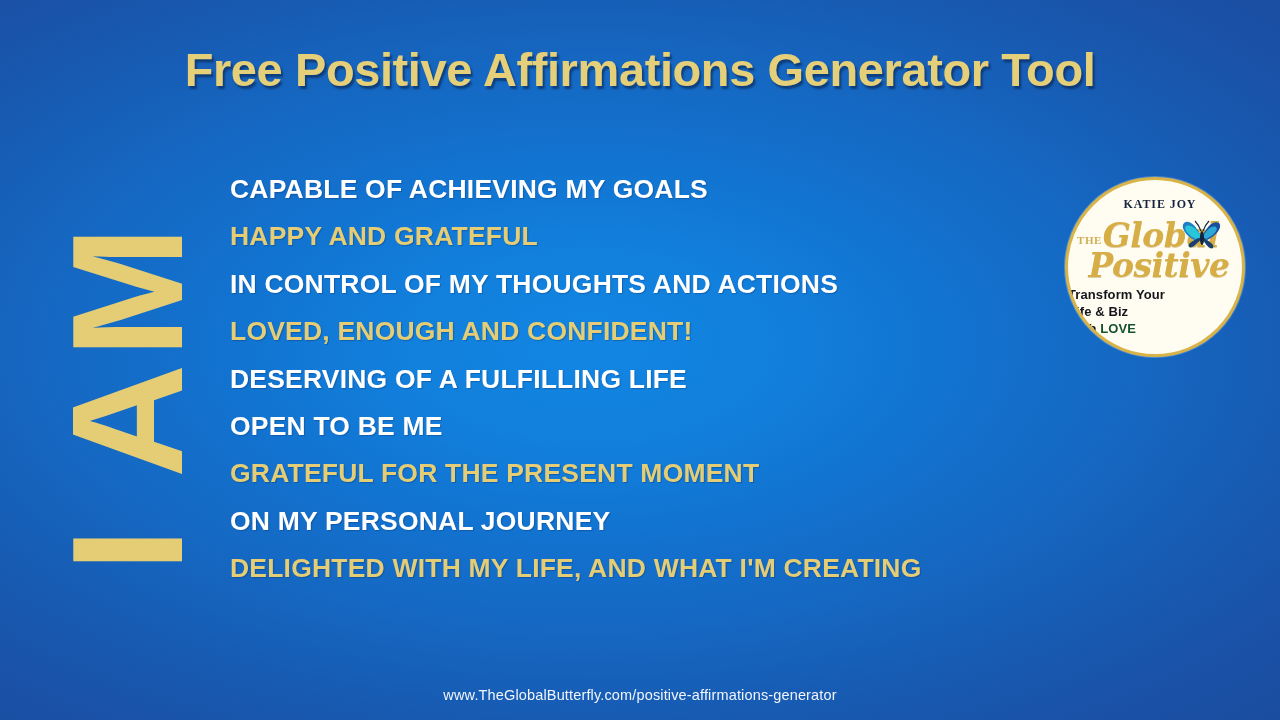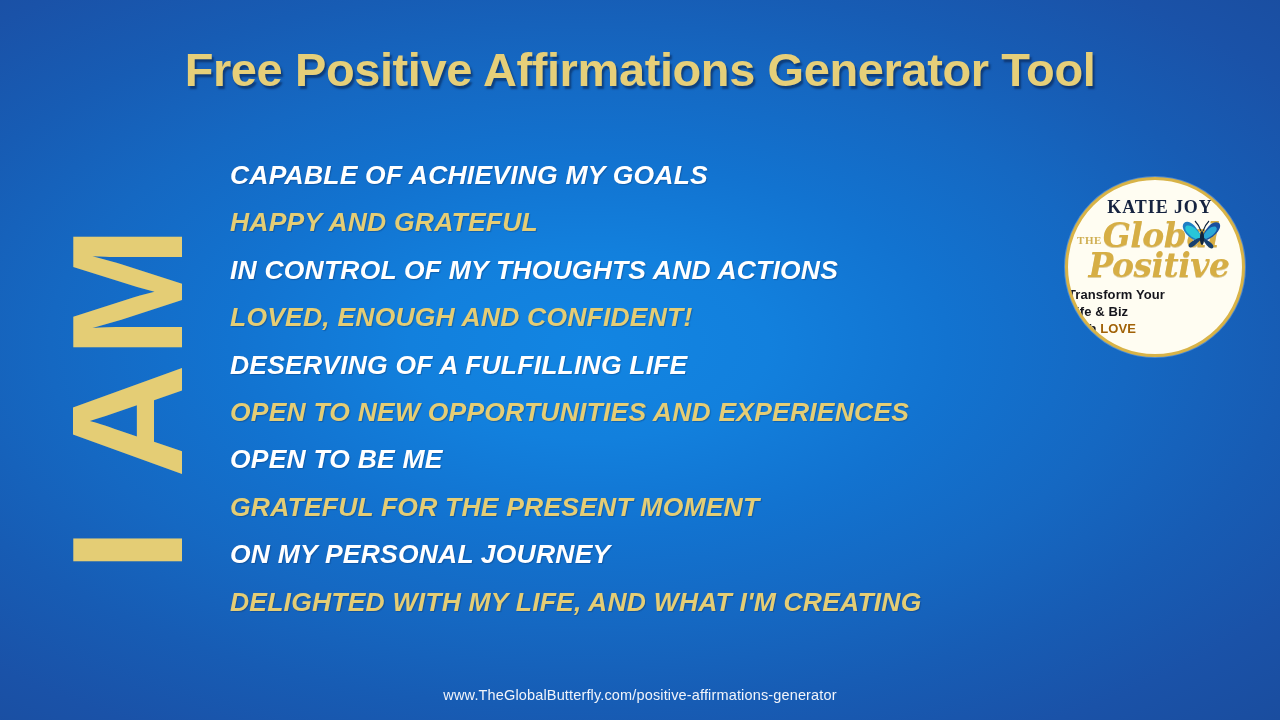--- a/index.html
+++ b/index.html
@@ -66,23 +66,22 @@
     color: #e4cd75;
     font-family: "Liberation Sans Narrow", "Liberation Sans", sans-serif;
     transform-box: border-box;
     white-space: nowrap;
   }
 
   
   #list {
     position: absolute;
     left: 230px;
-    top: 152px;
+    top: 166px;
     width: 930px;
-    font-style: italic;
   }
   .affirmation {
     font-size: 26.5px;
     font-weight: bold;
     line-height: 47.4px;
     letter-spacing: 0.2px;
     white-space: nowrap;
     text-shadow: 1px 1px 1px rgba(9, 36, 82, 0.30);
   }
   .affirmation.light { color: #ffffff; }
@@ -106,21 +105,21 @@
     width: 100%;
     height: 100%;
   }
   #logo-katiejoy {
     position: absolute;
     top: 17px;
     left: 0;
     width: 100%;
     text-align: center;
     font-family: "Liberation Serif", serif;
-    font-size: 18px;
+    font-size: 12px;
     font-weight: bold;
     letter-spacing: 0.9px;
     color: #16233f;
     padding-left: 10px;
     box-sizing: border-box;
   }
   #logo-the {
     position: absolute;
     top: 54px;
     left: 9px;
@@ -164,21 +163,21 @@
     width: 100%;
     text-align: left;
     font-size: 13px;
     font-weight: bold;
     color: #15151c;
     letter-spacing: 0.1px;
   }
   #logo-tag1 { top: 107px; }
   #logo-tag2 { top: 124px; }
   #logo-tag3 { top: 141px; }
-  .love { color: #a16207; }
+  .love { color: #14532d; }
 
   
   #footer {
     position: absolute;
     left: 0;
     top: 687px;
     width: 1280px;
     text-align: center;
     font-size: 14.5px;
     color: #f1f4fa;
@@ -195,21 +194,20 @@
   <div id="iam-wrap">
     <div id="iam">I AM</div>
   </div>
 
   <div id="list">
       <div class="affirmation light">CAPABLE OF ACHIEVING MY GOALS</div>
       <div class="affirmation gold">HAPPY AND GRATEFUL</div>
       <div class="affirmation light">IN CONTROL OF MY THOUGHTS AND ACTIONS</div>
       <div class="affirmation gold">LOVED, ENOUGH AND CONFIDENT!</div>
       <div class="affirmation light">DESERVING OF A FULFILLING LIFE</div>
-      <div class="affirmation gold">OPEN TO NEW OPPORTUNITIES AND EXPERIENCES</div>
       <div class="affirmation light">OPEN TO BE ME</div>
       <div class="affirmation gold">GRATEFUL FOR THE PRESENT MOMENT</div>
       <div class="affirmation light">ON MY PERSONAL JOURNEY</div>
       <div class="affirmation gold">DELIGHTED WITH MY LIFE, AND WHAT I'M CREATING</div>
     </div>
 
   <div id="logo">
     <div id="logo-inner">
       <div id="logo-katiejoy">KATIE JOY</div>
       <div id="logo-the">THE</div>

